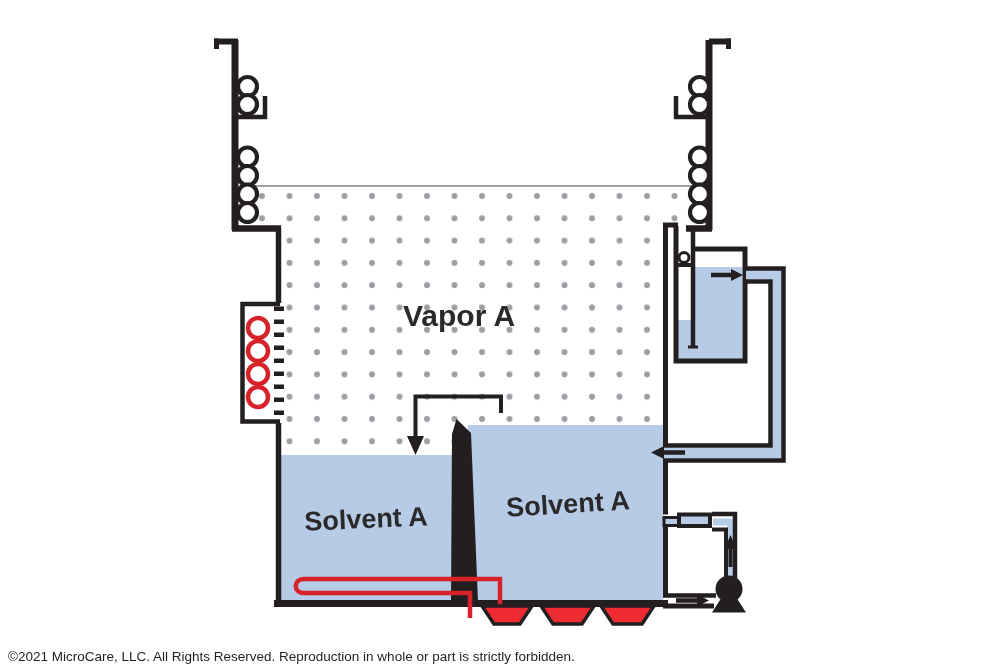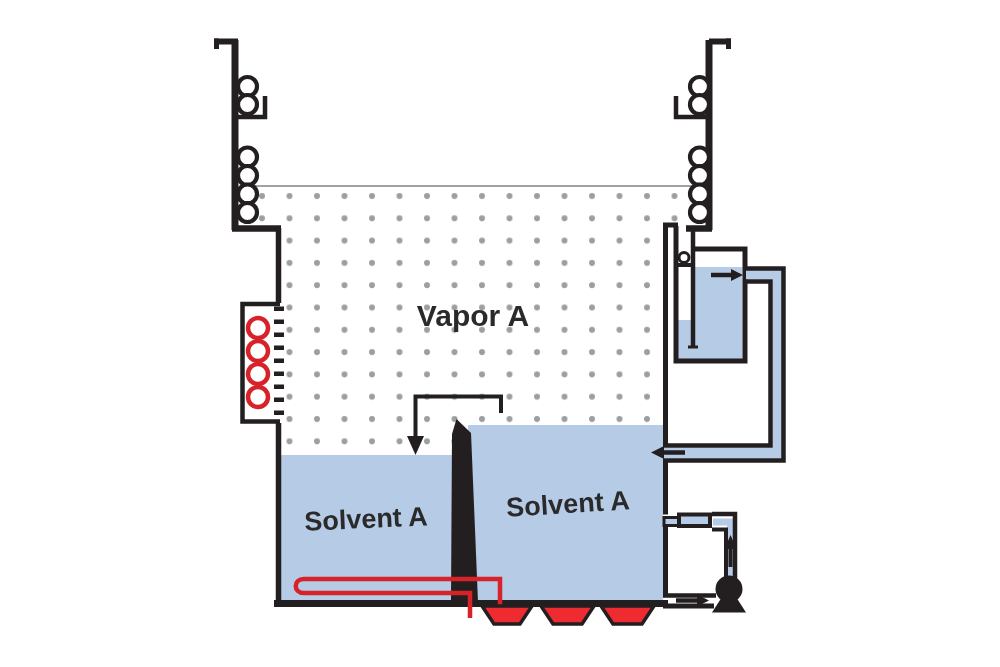--- a/index.html
+++ b/index.html
@@ -5,21 +5,21 @@
   html,body{margin:0;padding:0;background:#fff;}
   #stage{
     position:relative;width:1000px;height:667px;background:#ffffff;
     font-family:"Liberation Sans","DejaVu Sans",sans-serif;overflow:hidden;
   }
   #diagram-svg{position:absolute;left:0;top:0;}
   .label{
     position:absolute;color:#2b2a2b;font-weight:bold;white-space:nowrap;
     font-family:"Liberation Sans","DejaVu Sans",sans-serif;
   }
-  .vapor-label{left:403px;top:299px;width:140px;text-align:center;font-size:30px;}
+  .vapor-label{left:403px;top:299px;width:140px;text-align:left;font-size:30px;}
   .solvent-label-left{left:296px;top:504px;width:140px;text-align:center;font-size:27px;transform:rotate(-2.5deg);}
   .solvent-label-right{left:498px;top:489px;width:140px;text-align:center;font-size:27px;transform:rotate(-3.5deg);}
   .copyright{
     position:absolute;left:8px;top:649px;font-size:13.5px;font-weight:normal;
     color:#231f20;font-family:"Liberation Sans","DejaVu Sans",sans-serif;
   }
 </style>
 </head>
 <body>
 
@@ -173,14 +173,15 @@
     <g fill="#231f20">
       <polygon points="712,612.5 746,612.5 729,586"></polygon>
       <circle cx="729" cy="589" r="13.5"></circle>
     </g>
   </g>
 </svg>
 
   <div class="label vapor-label">Vapor A</div>
   <div class="label solvent-label-left">Solvent A</div>
   <div class="label solvent-label-right">Solvent A</div>
+  <div class="copyright">©2021 MicroCare, LLC. All Rights Reserved. Reproduction in whole or part is strictly forbidden.</div>
 
 </div>
 
 </body></html>

